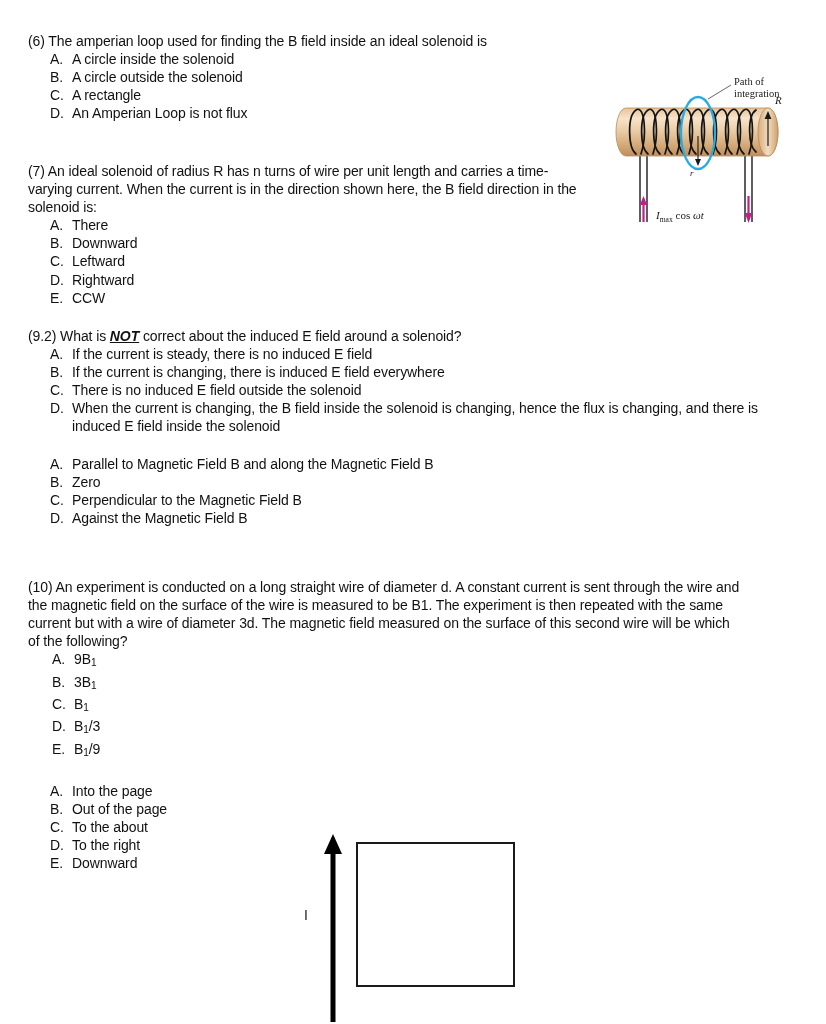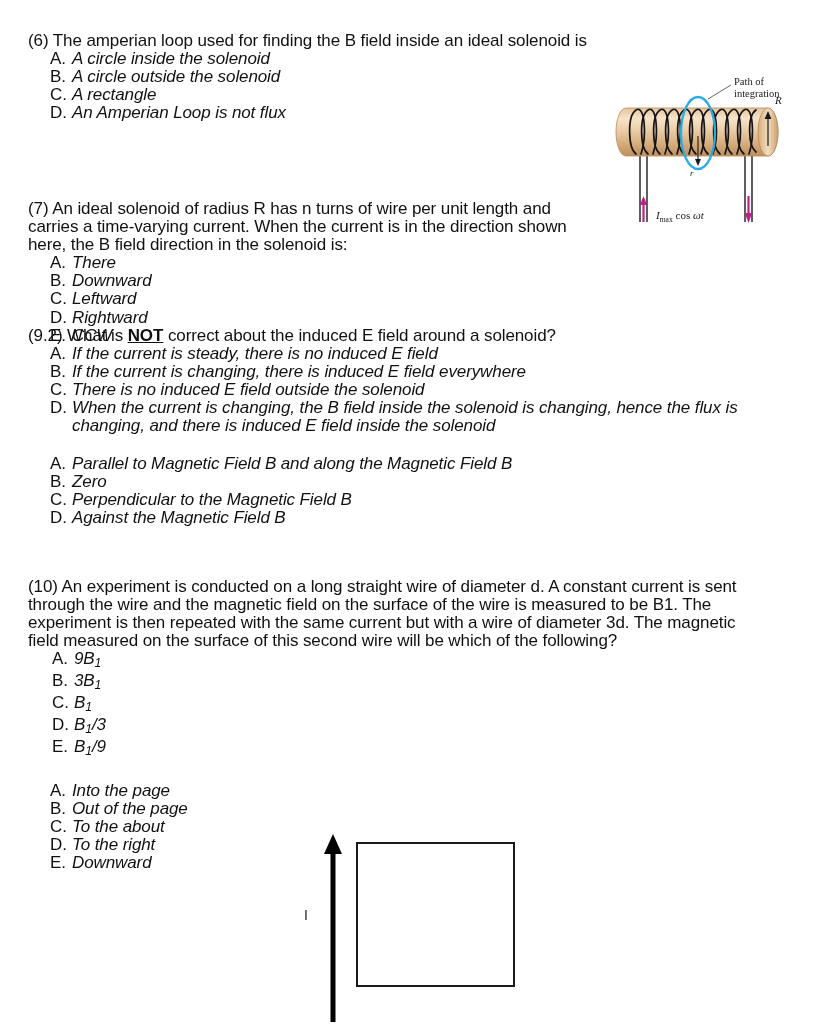--- a/index.html
+++ b/index.html
@@ -21,21 +21,21 @@
   .page {
     position: relative;
     width: 826px;
     height: 1024px;
     background: #ffffff;
   }
 
   
   .question {
     position: absolute;
-    font-size: 17px;
+    font-size: 14px;
     line-height: 18.1px;
     color: #111111;
     letter-spacing: -0.1px;
   }
   .qstem {
     margin: 0;
     padding: 0;
     white-space: pre-wrap;
   }
   .options {
@@ -47,25 +47,25 @@
     display: flex;
     align-items: baseline;
     line-height: 18.1px;
   }
   .opt-letter {
     width: 22px;
     flex: 0 0 22px;
   }
   .opt-text {
     flex: 1 1 auto;
-    font-style: italic;
   }
   .not-word {
     font-weight: bold;
     text-decoration: underline;
+    font-style: italic;
   }
   sub {
     font-size: 0.72em;
     vertical-align: -0.22em;
   }
 
   
   #solenoid-figure {
     position: absolute;
     left: 600px;
@@ -105,21 +105,21 @@
         <span class="opt-letter">C.</span>
         <span class="opt-text">A rectangle</span>
       </li>
       <li class="opt">
         <span class="opt-letter">D.</span>
         <span class="opt-text">An Amperian Loop is not flux</span>
       </li>
     </ul>
   </div>
 
-  <div class="question" style="left:28px; top:162px; width:560px;margin-top:38px;">
+  <div class="question" style="left:28px; top:162px; width:560px;">
     <p class="qstem">(7) An ideal solenoid of radius R has n turns of wire per unit length and carries a time-varying current. When the current is in the direction shown here, the B field direction in the solenoid is:</p>
     <ul class="options">
       <li class="opt">
         <span class="opt-letter">A.</span>
         <span class="opt-text">There</span>
       </li>
       <li class="opt">
         <span class="opt-letter">B.</span>
         <span class="opt-text">Downward</span>
       </li>

